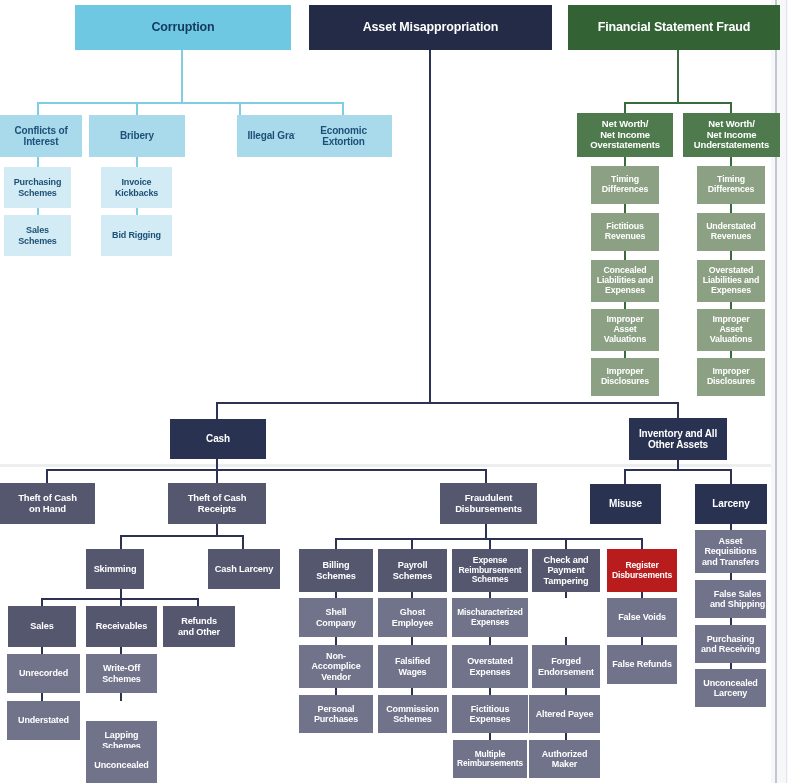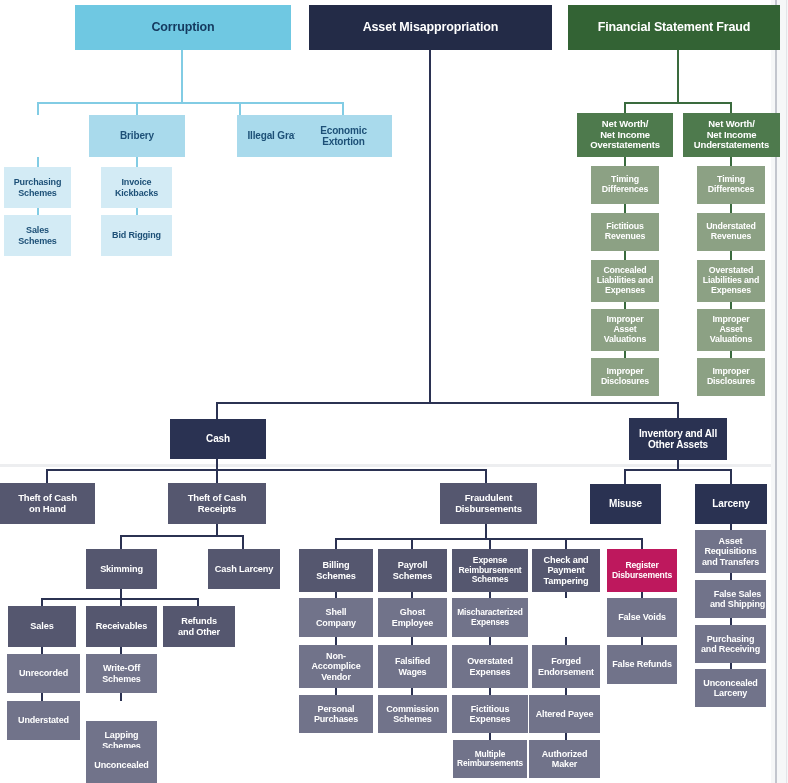--- a/index.html
+++ b/index.html
@@ -102,20 +102,22 @@
     <div class="edge" style="left: 624px; top: 469px; width: 108px; height: 2px; background: rgb(43, 50, 82);"></div>
     <div class="edge" style="left: 624px; top: 469px; width: 2px; height: 15px; background: rgb(43, 50, 82);"></div>
     <div class="edge" style="left: 730px; top: 469px; width: 2px; height: 15px; background: rgb(43, 50, 82);"></div>
     <div class="edge" style="left: 730px; top: 524px; width: 2px; height: 6px; background: rgb(43, 50, 82);"></div>
     <div class="edge" style="left: 730px; top: 573px; width: 2px; height: 7px; background: rgb(43, 50, 82);"></div>
     <div class="edge" style="left: 730px; top: 618px; width: 2px; height: 7px; background: rgb(43, 50, 82);"></div>
     <div class="edge" style="left: 730px; top: 663px; width: 2px; height: 6px; background: rgb(43, 50, 82);"></div>
     <div class="node" style="left: 75px; top: 5px; width: 216px; height: 45px; background: rgb(111, 200, 226); color: rgb(20, 57, 94); font-size: 12.5px;">Corruption</div>
     <div class="node" style="left: 309px; top: 5px; width: 243px; height: 45px; background: rgb(35, 43, 71); color: rgb(255, 255, 255); font-size: 12.5px;">Asset Misappropriation</div>
     <div class="node" style="left: 568px; top: 5px; width: 212px; height: 45px; background: rgb(51, 99, 52); color: rgb(255, 255, 255); font-size: 12.5px;">Financial Statement Fraud</div>
+    <div class="node" style="left: 0px; top: 115px; width: 82px; height: 42px; background: rgb(169, 218, 236); color: rgb(29, 80, 119); font-size: 10px;">Conflicts of
+Interest</div>
     <div class="node" style="left: 89px; top: 115px; width: 96px; height: 42px; background: rgb(169, 218, 236); color: rgb(29, 80, 119); font-size: 10px;">Bribery</div>
     <div class="node" style="left: 192px; top: 115px; width: 96px; height: 42px; background: rgb(169, 218, 236); color: rgb(29, 80, 119); font-size: 10px; margin-left: 45px;">Illegal Gratuities</div>
     <div class="node" style="left: 295px; top: 115px; width: 97px; height: 42px; background: rgb(169, 218, 236); color: rgb(29, 80, 119); font-size: 10px;">Economic
 Extortion</div>
     <div class="node" style="left: 4px; top: 167px; width: 67px; height: 41px; background: rgb(211, 235, 245); color: rgb(29, 80, 119); font-size: 9px;">Purchasing
 Schemes</div>
     <div class="node" style="left: 4px; top: 215px; width: 67px; height: 41px; background: rgb(211, 235, 245); color: rgb(29, 80, 119); font-size: 9px;">Sales
 Schemes</div>
     <div class="node" style="left: 101px; top: 167px; width: 71px; height: 41px; background: rgb(211, 235, 245); color: rgb(29, 80, 119); font-size: 9px;">Invoice
 Kickbacks</div>
@@ -154,37 +156,37 @@
     <div class="node" style="left: 629px; top: 418px; width: 98px; height: 42px; background: rgb(42, 50, 82); color: rgb(255, 255, 255); font-size: 10px;">Inventory and All
 Other Assets</div>
     <div class="node" style="left: 590px; top: 484px; width: 71px; height: 40px; background: rgb(42, 50, 82); color: rgb(255, 255, 255); font-size: 10px;">Misuse</div>
     <div class="node" style="left: 695px; top: 484px; width: 72px; height: 40px; background: rgb(42, 50, 82); color: rgb(255, 255, 255); font-size: 10px;">Larceny</div>
     <div class="node" style="left: 0px; top: 483px; width: 95px; height: 41px; background: rgb(85, 87, 111); color: rgb(255, 255, 255); font-size: 9.5px;">Theft of Cash
 on Hand</div>
     <div class="node" style="left: 168px; top: 483px; width: 98px; height: 41px; background: rgb(85, 87, 111); color: rgb(255, 255, 255); font-size: 9.5px;">Theft of Cash
 Receipts</div>
     <div class="node" style="left: 440px; top: 483px; width: 97px; height: 41px; background: rgb(85, 87, 111); color: rgb(255, 255, 255); font-size: 9.5px;">Fraudulent
 Disbursements</div>
-    <div class="node" style="left: 86px; top: 549px; width: 71px; height: 40px; background: rgb(85, 87, 111); color: rgb(255, 255, 255); font-size: 9.2px;">Skimming</div>
+    <div class="node" style="left: 86px; top: 549px; width: 58px; height: 40px; background: rgb(85, 87, 111); color: rgb(255, 255, 255); font-size: 9.2px;">Skimming</div>
     <div class="node" style="left: 208px; top: 549px; width: 72px; height: 40px; background: rgb(85, 87, 111); color: rgb(255, 255, 255); font-size: 9.2px;">Cash Larceny</div>
     <div class="node" style="left: 8px; top: 606px; width: 68px; height: 41px; background: rgb(85, 87, 111); color: rgb(255, 255, 255); font-size: 9.2px;">Sales</div>
     <div class="node" style="left: 86px; top: 606px; width: 71px; height: 41px; background: rgb(85, 87, 111); color: rgb(255, 255, 255); font-size: 9.2px;">Receivables</div>
     <div class="node" style="left: 163px; top: 606px; width: 72px; height: 41px; background: rgb(85, 87, 111); color: rgb(255, 255, 255); font-size: 9.2px;">Refunds
 and Other</div>
     <div class="node" style="left: 299px; top: 549px; width: 74px; height: 43px; background: rgb(85, 87, 111); color: rgb(255, 255, 255); font-size: 9.2px;">Billing
 Schemes</div>
     <div class="node" style="left: 378px; top: 549px; width: 69px; height: 43px; background: rgb(85, 87, 111); color: rgb(255, 255, 255); font-size: 9.2px;">Payroll
 Schemes</div>
     <div class="node" style="left: 452px; top: 549px; width: 76px; height: 43px; background: rgb(85, 87, 111); color: rgb(255, 255, 255); font-size: 8.6px;">Expense
 Reimbursement
 Schemes</div>
     <div class="node" style="left: 532px; top: 549px; width: 68px; height: 43px; background: rgb(85, 87, 111); color: rgb(255, 255, 255); font-size: 9.2px;">Check and
 Payment
 Tampering</div>
-    <div class="node" style="left: 607px; top: 549px; width: 70px; height: 43px; background: #be185d; color: rgb(255, 255, 255); font-size: 8.6px;">Register
+    <div class="node" style="left: 607px; top: 549px; width: 70px; height: 43px; background: #b91c1c; color: rgb(255, 255, 255); font-size: 8.6px;">Register
 Disbursements</div>
     <div class="node" style="left: 7px; top: 654px; width: 73px; height: 39px; background: rgb(113, 115, 138); color: rgb(255, 255, 255); font-size: 9px;">Unrecorded</div>
     <div class="node" style="left: 7px; top: 701px; width: 73px; height: 39px; background: rgb(113, 115, 138); color: rgb(255, 255, 255); font-size: 9px;">Understated</div>
     <div class="node" style="left: 86px; top: 654px; width: 71px; height: 39px; background: rgb(113, 115, 138); color: rgb(255, 255, 255); font-size: 9px;">Write-Off
 Schemes</div>
     <div class="node" style="left: 86px; top: 721px; width: 71px; height: 39px; background: rgb(113, 115, 138); color: rgb(255, 255, 255); font-size: 9px;">Lapping
 Schemes</div>
     <div class="node" style="left: 86px; top: 748px; width: 71px; height: 35px; background: rgb(113, 115, 138); color: rgb(255, 255, 255); font-size: 9px;">Unconcealed</div>
     <div class="node" style="left: 299px; top: 598px; width: 74px; height: 39px; background: rgb(113, 115, 138); color: rgb(255, 255, 255); font-size: 9px;">Shell
 Company</div>

